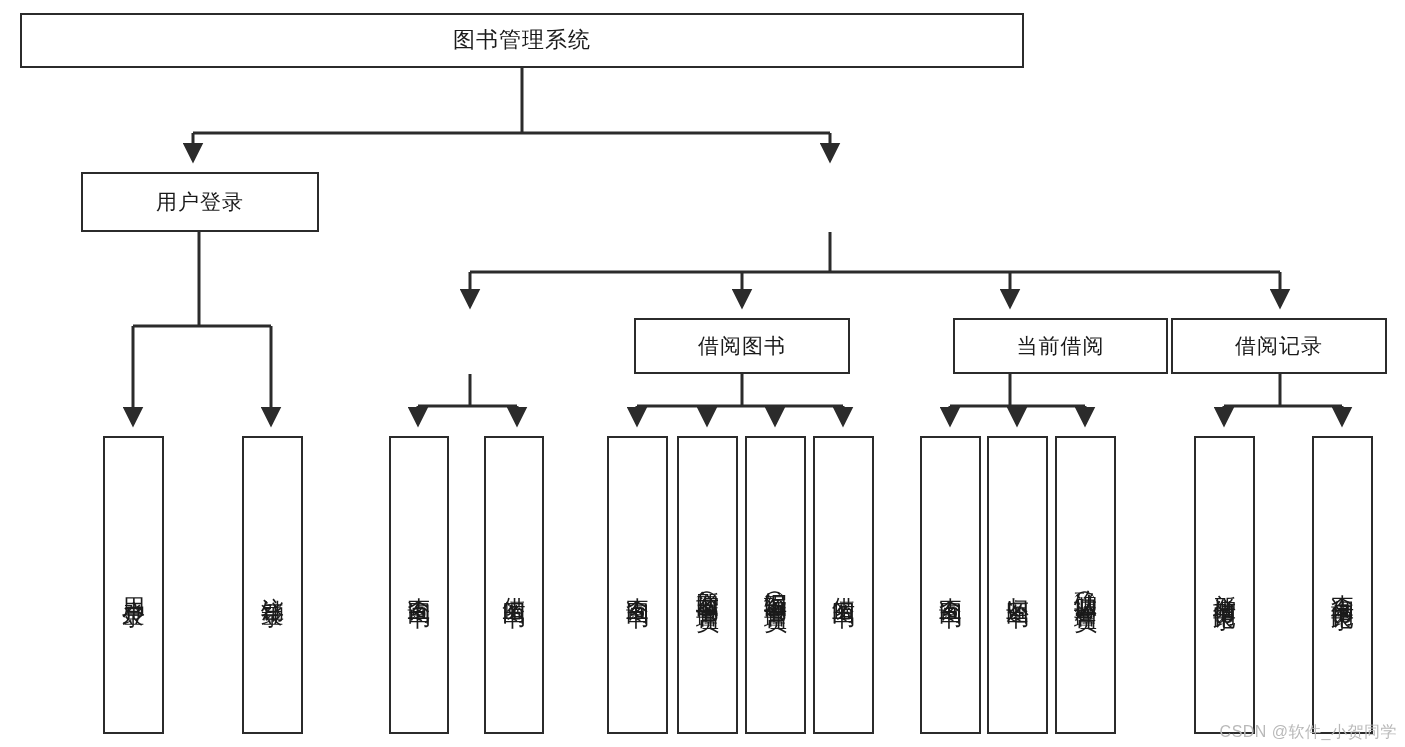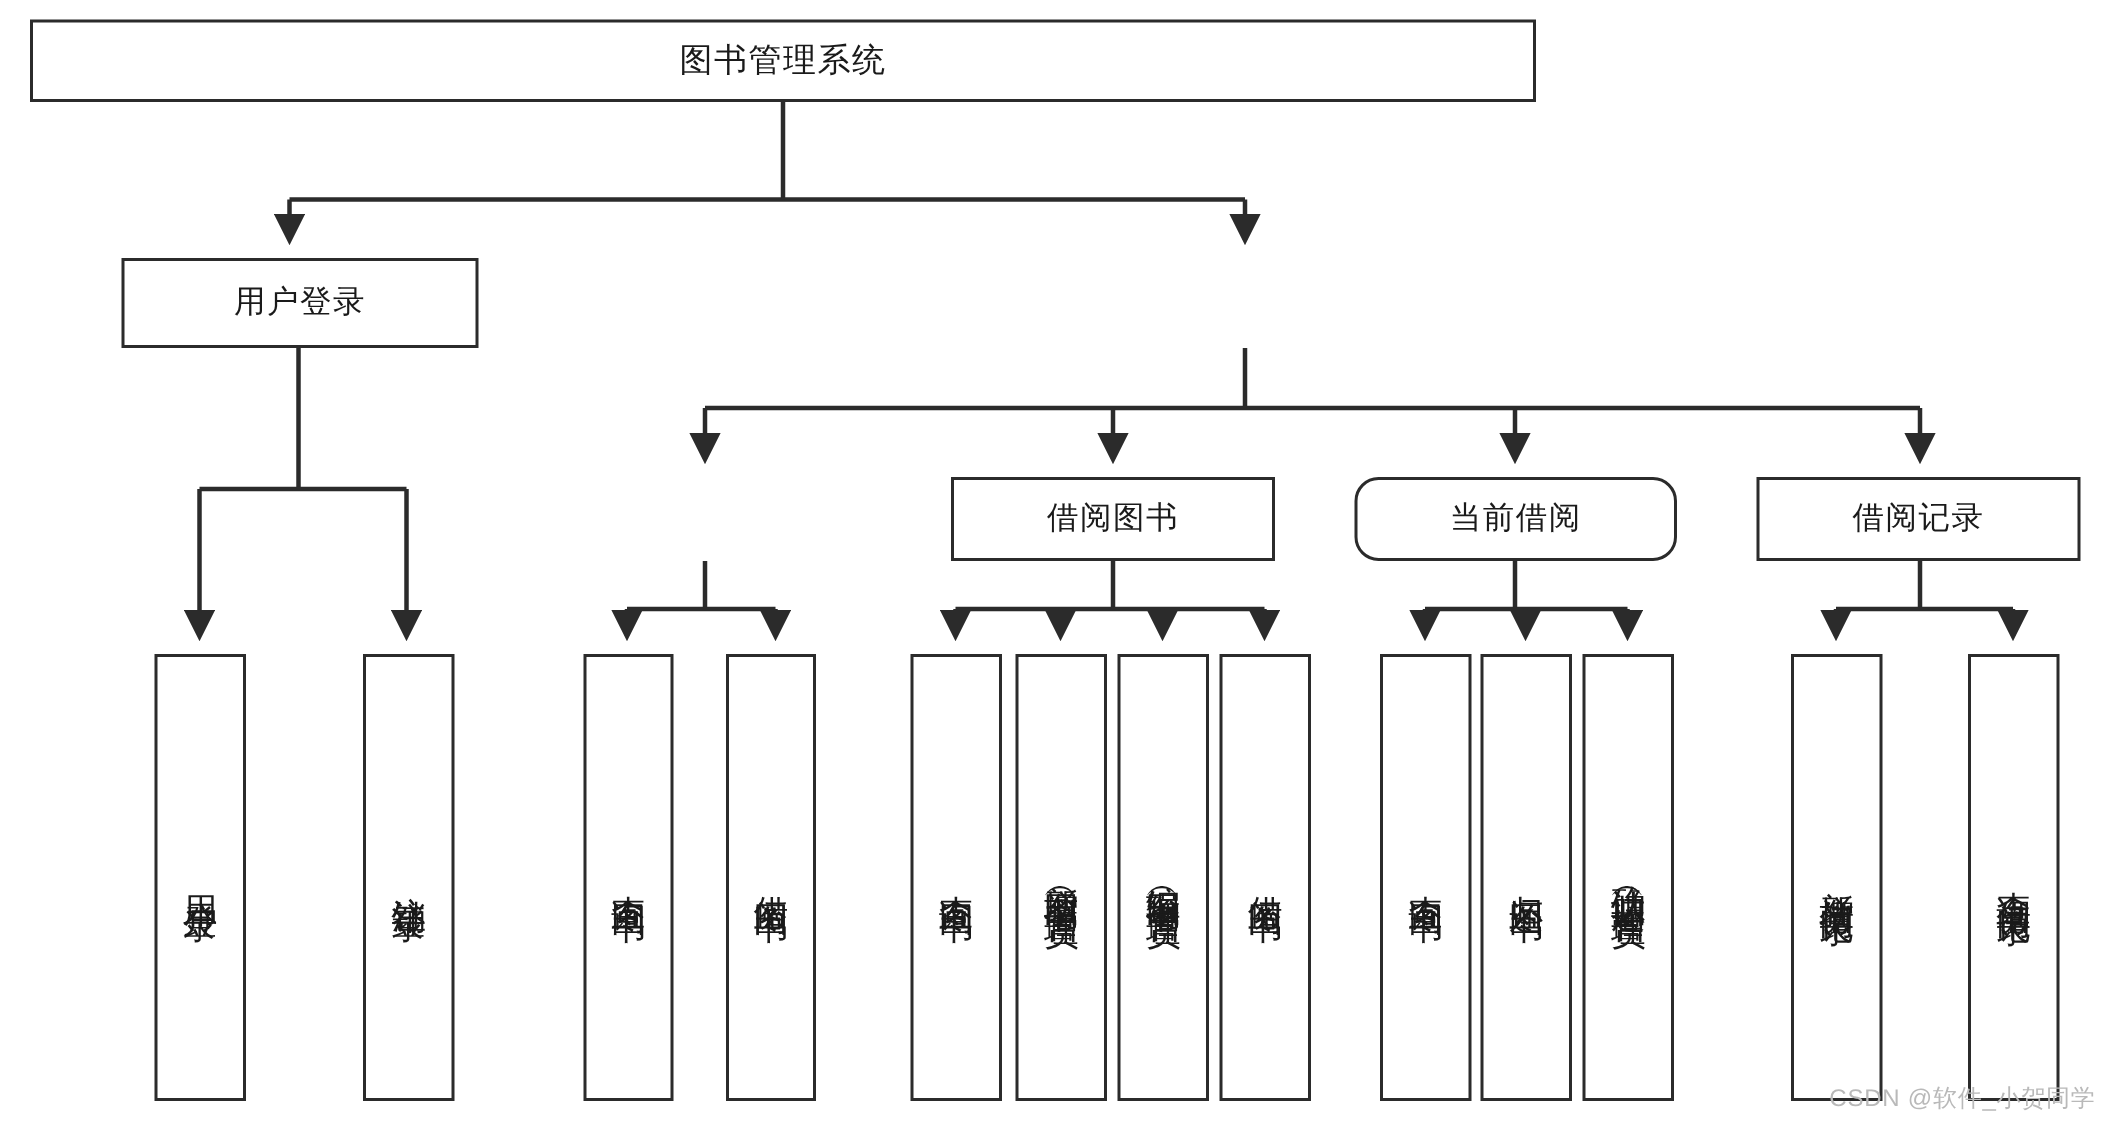--- a/index.html
+++ b/index.html
@@ -131,21 +131,21 @@
     <span>图书管理系统</span>
   </div>
 
   <div class="node h" style="left:81px; top:172px; width:238px; height:60px;">
     <span>用户登录</span>
   </div>
 
   <div class="node h" style="left:634px; top:318px; width:216px; height:56px;">
     <span>借阅图书</span>
   </div>
-  <div class="node h" style="left:903px; top:318px; width:215px; height:56px;border-radius:16px;">
+  <div class="node h" style="left:953px; top:318px; width:215px; height:56px;">
     <span>当前借阅</span>
   </div>
   <div class="node h" style="left:1171px; top:318px; width:216px; height:56px;">
     <span>借阅记录</span>
   </div>
 
   <div class="node v" style="left:103px; top:436px; width:61px; height:298px;">
     <span class="vtext">用户登录</span>
   </div>
   <div class="node v" style="left:242px; top:436px; width:61px; height:298px;">

